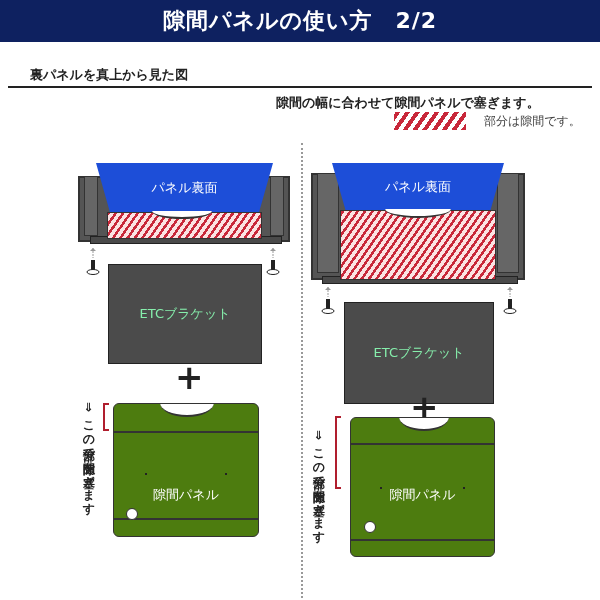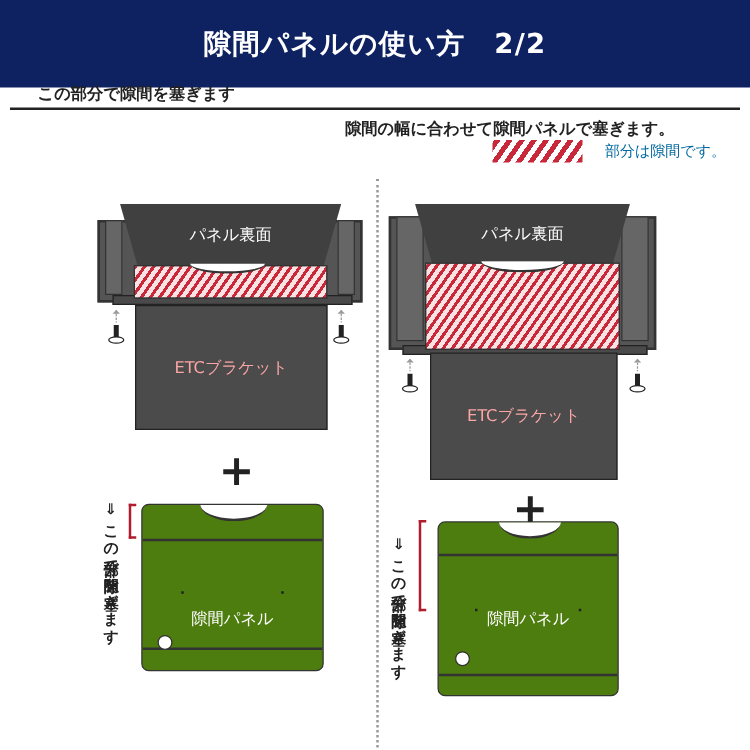--- a/index.html
+++ b/index.html
@@ -1,66 +1,66 @@
 <!DOCTYPE html>
 <html><head>
 <meta charset="utf-8">
 <style>
   * { box-sizing: border-box; margin: 0; padding: 0; }
   html, body { width: 600px; height: 600px; background: #fff; overflow: hidden; }
   body { position: relative; font-family: "DejaVu Sans", sans-serif; }
 
   .header {
-    position: absolute; left: 0; top: 0; width: 600px; height: 70px;
+    position: absolute; left: 0; top: 0; width: 600px; height: 42px;
     background: #0e2160; color: #fff;
     display: flex; align-items: center; justify-content: center;
     font-size: 22px; font-weight: bold; letter-spacing: 1px;
   }
   .subhead {
     position: absolute; top: 66px; font-size: 13px; font-weight: bold; color: #222;
     white-space: nowrap;
   }
   .subhead.left { left: 30px; }
   .subhead.right { left: 276px; margin-top: 28px; }
   .rule { position: absolute; left: 8px; top: 86px; width: 584px; height: 2px; background: #222; }
 
   .legend { position: absolute; left: 394px; top: 112px; display: flex; align-items: center; }
   .legend-swatch {
     width: 72px; height: 18px;
     background: repeating-linear-gradient(-55deg, #c8283a 0 4px, #fff 4px 8px);
   }
-  .legend-text { margin-left: 18px; font-size: 12px; color: #0369a1; white-space: nowrap; }
+  .legend-text { margin-left: 18px; font-size: 12px; color: #404040; white-space: nowrap; }
 
   .divider {
     position: absolute; left: 301px; top: 143px; width: 0; height: 455px;
     border-left: 2px dotted #999;
   }
   .frame {
     position: absolute; background: #555; border: 2px solid #333;
   }
   .frame-inner { position: absolute; background: #666; border: 1px solid #333; }
   .panel-back {
-    position: absolute; background: #404040;
+    position: absolute; background: #1d4ed8;
     clip-path: polygon(0 0, 100% 0, 92% 100%, 8% 100%);
     display: flex; align-items: center; justify-content: center;
     color: #fff; font-size: 13px;
   }
   .gap-hatch {
     position: absolute; border: 1px solid #333;
     background: repeating-linear-gradient(-55deg, #c8283a 0 2.5px, #fbe3e3 2.5px 6px);
   }
   .notch {
     position: absolute; background: #fff; border-bottom: 2px solid #333;
     border-radius: 0 0 50% 50% / 0 0 100% 100%;
   }
   .bracket-bar { position: absolute; background: #4a4a4a; border: 1px solid #222; }
   .bracket {
     position: absolute; background: #4b4b4b; border: 1px solid #222;
     display: flex; align-items: center; justify-content: center;
-    color: #fca5a5; font-size: 13px;
+    color: #86efac; font-size: 13px; margin-top: 20px;
   }
   .screw { position: absolute; width: 14px; height: 30px; }
   .plus { position: absolute; font-size: 34px; font-weight: bold; color: #222; line-height: 1; }
 
   .gap-panel {
     position: absolute; background: #4d7c0f; border: 1px solid #333;
     border-radius: 6px; overflow: hidden;
   }
   .gap-panel .cut {
     position: absolute; top: -1px; background: #fff; border-bottom: 2px solid #333;
@@ -77,21 +77,21 @@
   .vtext {
     position: absolute; writing-mode: vertical-rl; font-size: 12px; font-weight: bold;
     color: #222; letter-spacing: 0px; white-space: nowrap;
   }
 </style>
 </head>
 <body>
 
 <div class="header">隙間パネルの使い方　2/2</div>
 
-<div class="subhead left">この部分で隙間を塞ぎます</div>
+<div class="subhead left">裏パネルを真上から見た図</div>
 <div class="subhead right">隙間の幅に合わせて隙間パネルで塞ぎます。</div>
 <div class="rule"></div>
 
 <div class="legend">
   <div class="legend-swatch"></div>
   <div class="legend-text">部分は隙間です。</div>
 </div>
 
 <div class="divider"></div>
 

